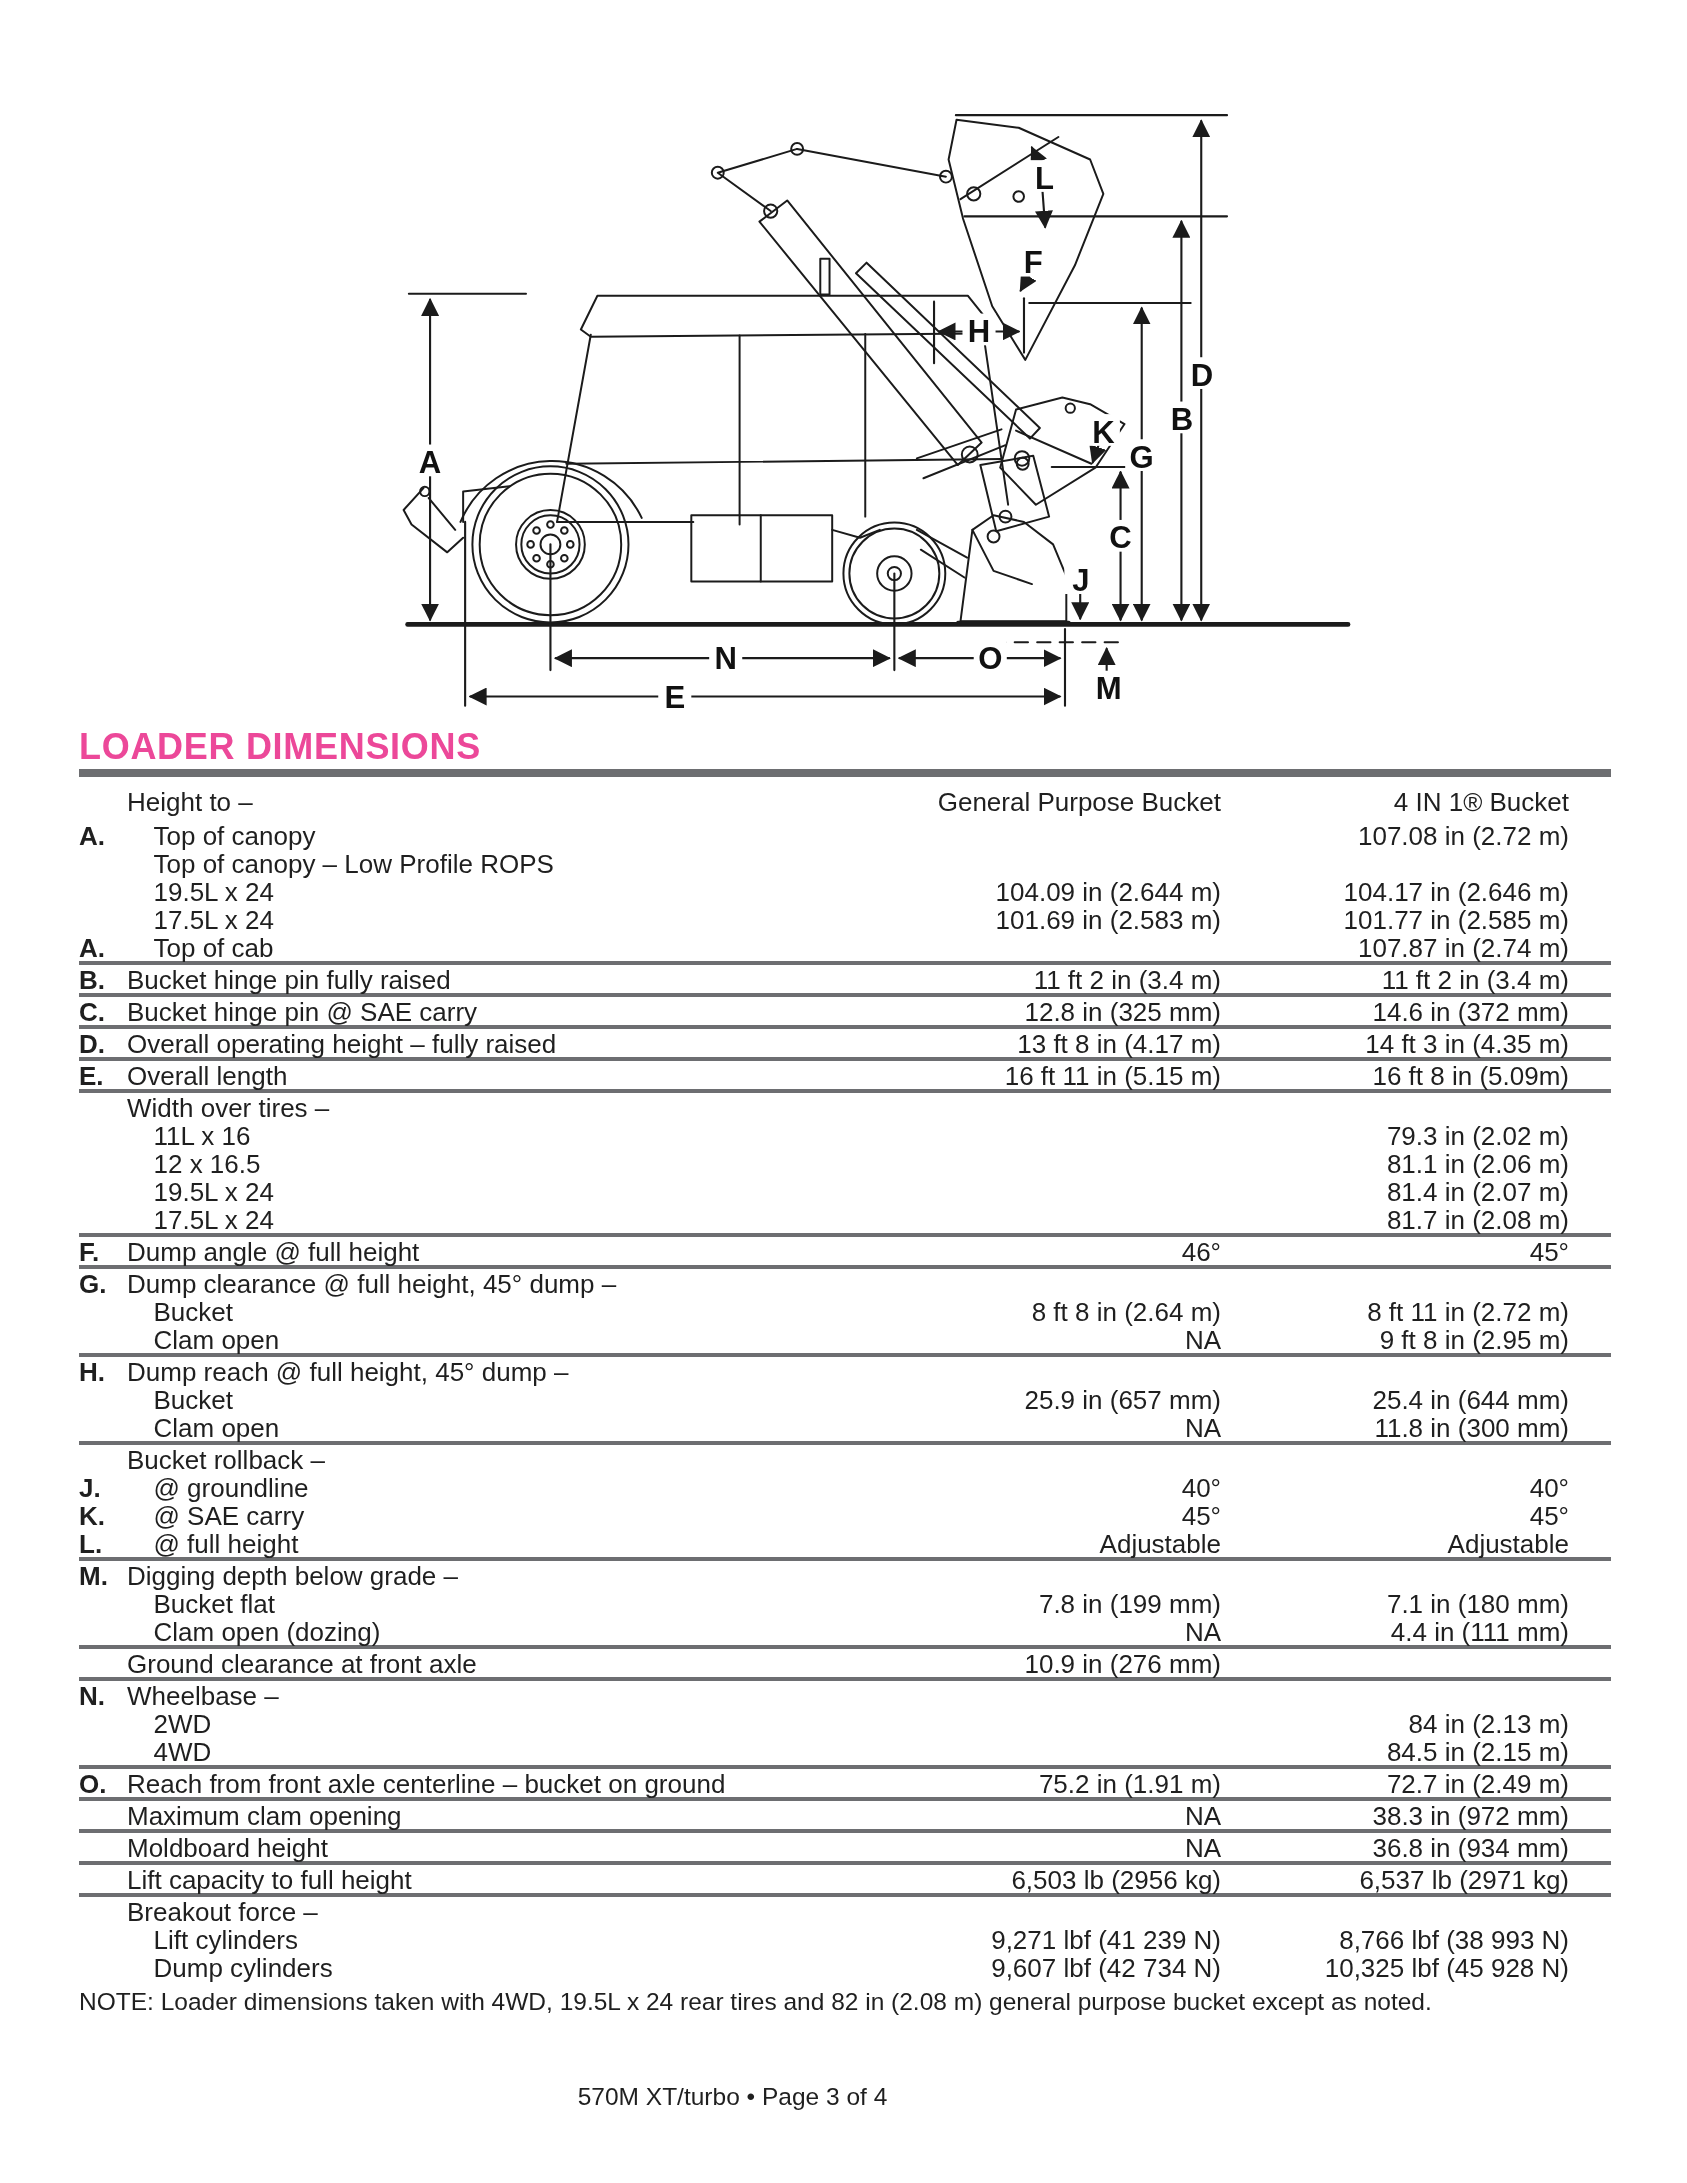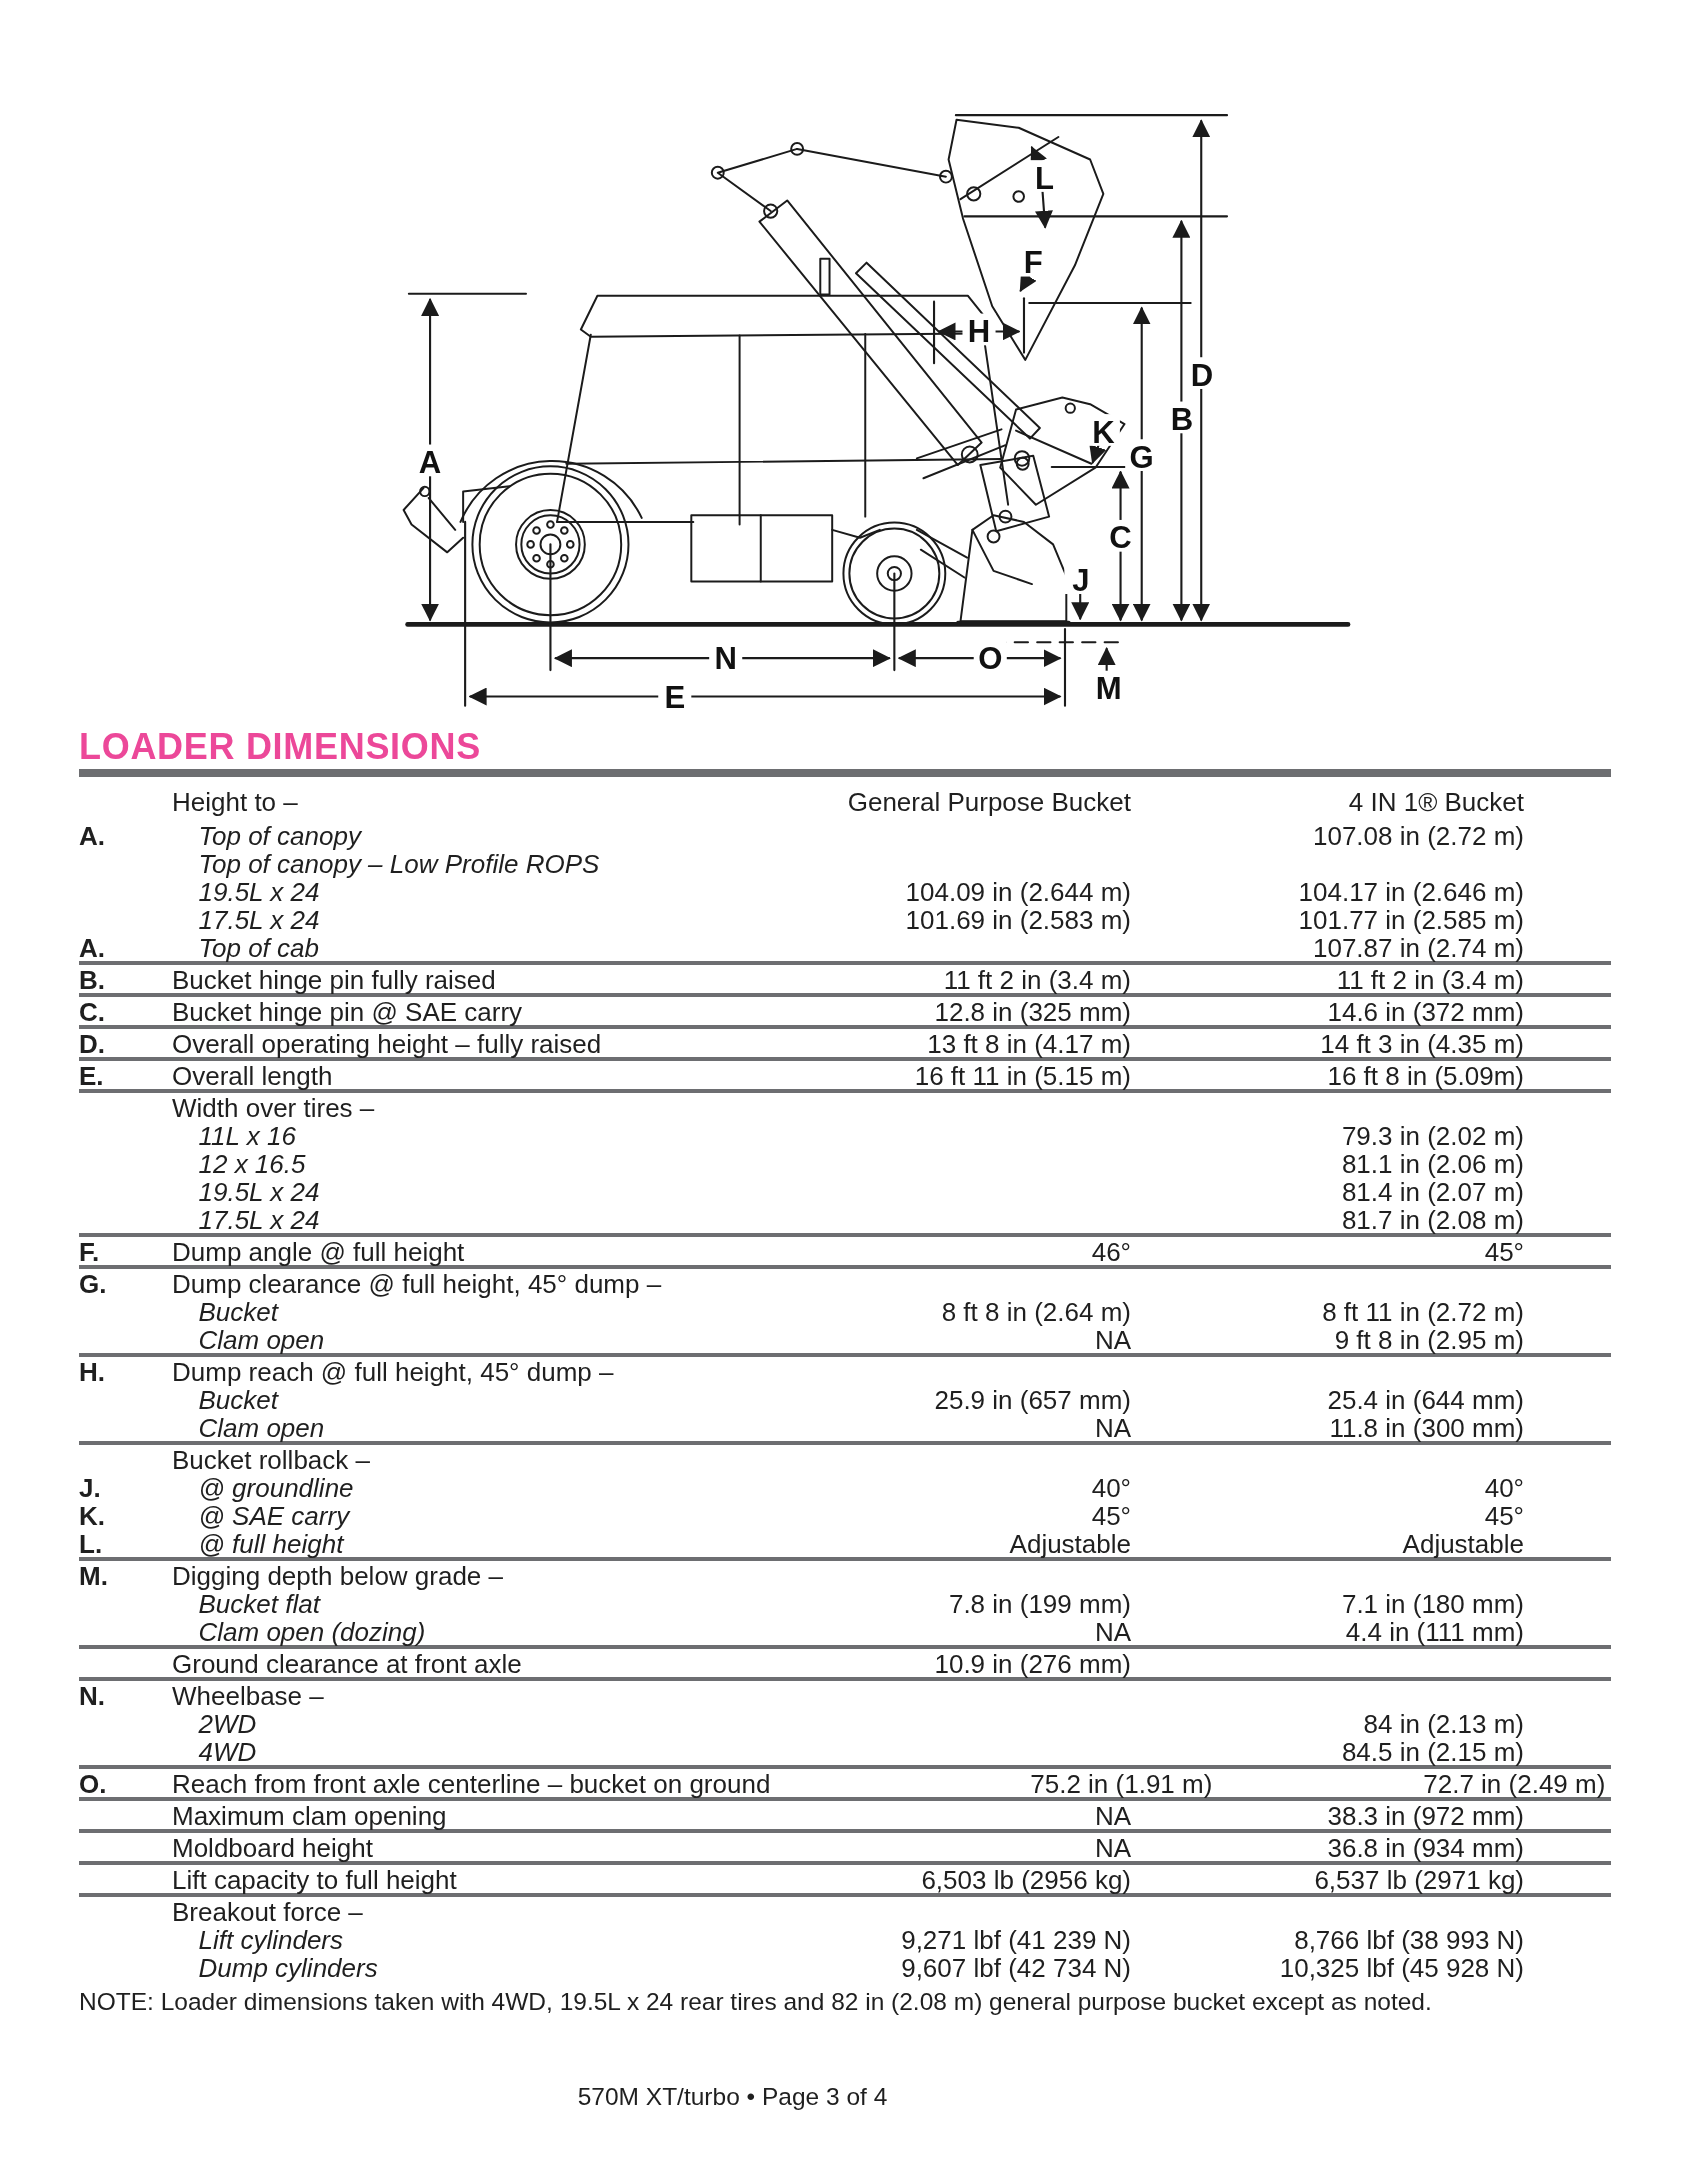--- a/index.html
+++ b/index.html
@@ -38,27 +38,26 @@
   }
   #spec-table{
     position:absolute;left:79px;top:784px;width:1532px;
     font-size:26px;
   }
   .row{
     display:grid;
     grid-template-columns:48px 1fr 397px 348px 42px;
     align-items:center;
     height:28px;
-    gap:45px;
   }
   .row.header{height:37px;}
   .row.rule{border-bottom:4.6px solid #6d6e71;}
   .c-letter{font-weight:bold;}
   .c-label{white-space:nowrap;}
-  .c-label.ind2{padding-left:26.5px;font-style:italic;}
+  .c-label.ind2{padding-left:26.5px;}
   .c-gp,.c-f41{text-align:right;white-space:nowrap;}
   .row.header .c-gp,.row.header .c-f41{font-weight:normal;}
   
   #note{
     position:absolute;left:79px;top:1988px;width:1532px;font-size:24.5px;
   }
   #footer-line{
     position:absolute;left:0;top:2083px;width:1465px;text-align:center;font-size:24.5px;
   }
 </style>

